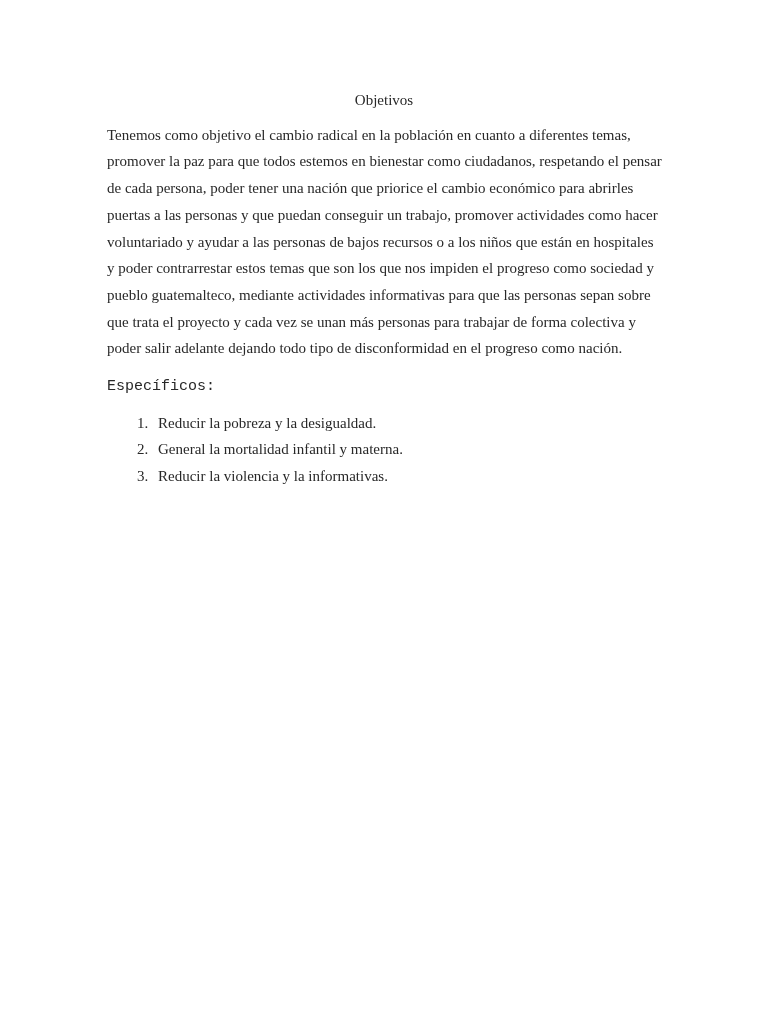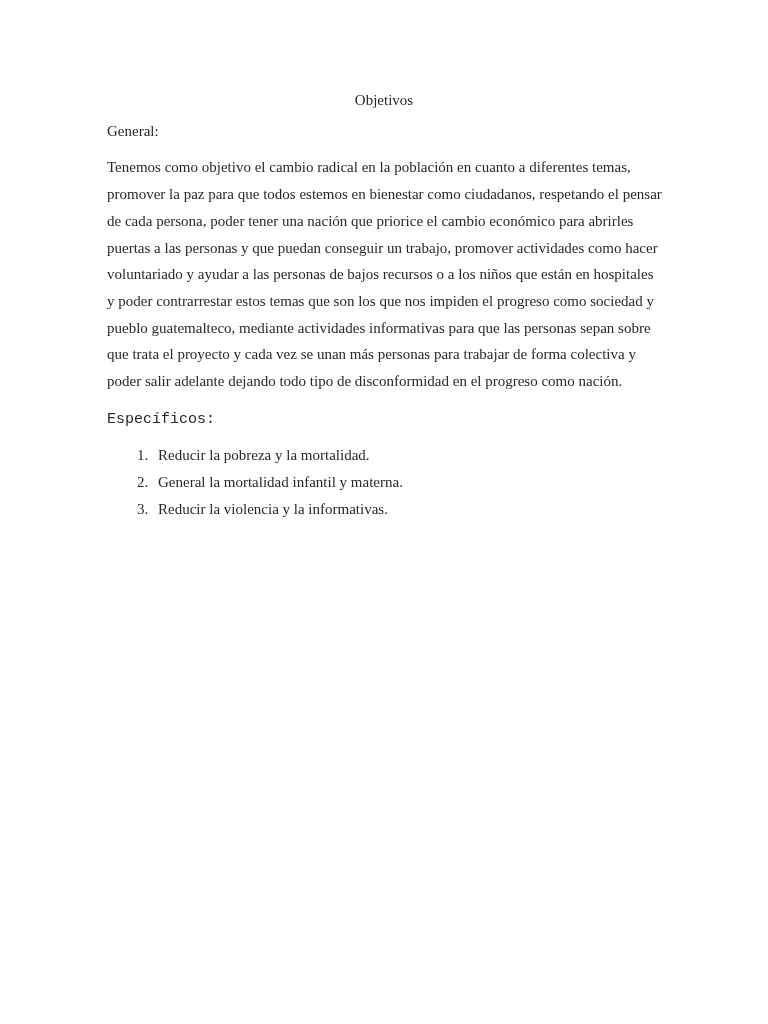--- a/index.html
+++ b/index.html
@@ -48,25 +48,24 @@
     line-height: 26.7px;
   }
 </style>
 </head>
 <body>
 
 <div class="page">
 
   <p class="doc-title">Objetivos</p>
 
-  <p class="section-heading">General:</p>
 
   <p class="body-paragraph">Tenemos como objetivo el cambio radical en la población en cuanto a diferentes temas, promover la paz para que todos estemos en bienestar como ciudadanos, respetando el pensar de cada persona, poder tener una nación que priorice el cambio económico para abrirles puertas a las personas y que puedan conseguir un trabajo, promover actividades como hacer voluntariado y ayudar a las personas de bajos recursos o a los niños que están en hospitales y poder contrarrestar estos temas que son los que nos impiden el progreso como sociedad y pueblo guatemalteco, mediante actividades informativas para que las personas sepan sobre que trata el proyecto y cada vez se unan más personas para trabajar de forma colectiva y poder salir adelante dejando todo tipo de disconformidad en el progreso como nación.</p>
 
   <p class="section-heading heading-especificos">Específicos:</p>
 
   <ol class="objectives">
-    <li>Reducir la pobreza y la mortalidad.</li>
+    <li>Reducir la pobreza y la desigualdad.</li>
     <li>General la mortalidad infantil y materna.</li>
     <li>Reducir la violencia y la informativas.</li>
   </ol>
 
 </div>
 
 </body></html>

